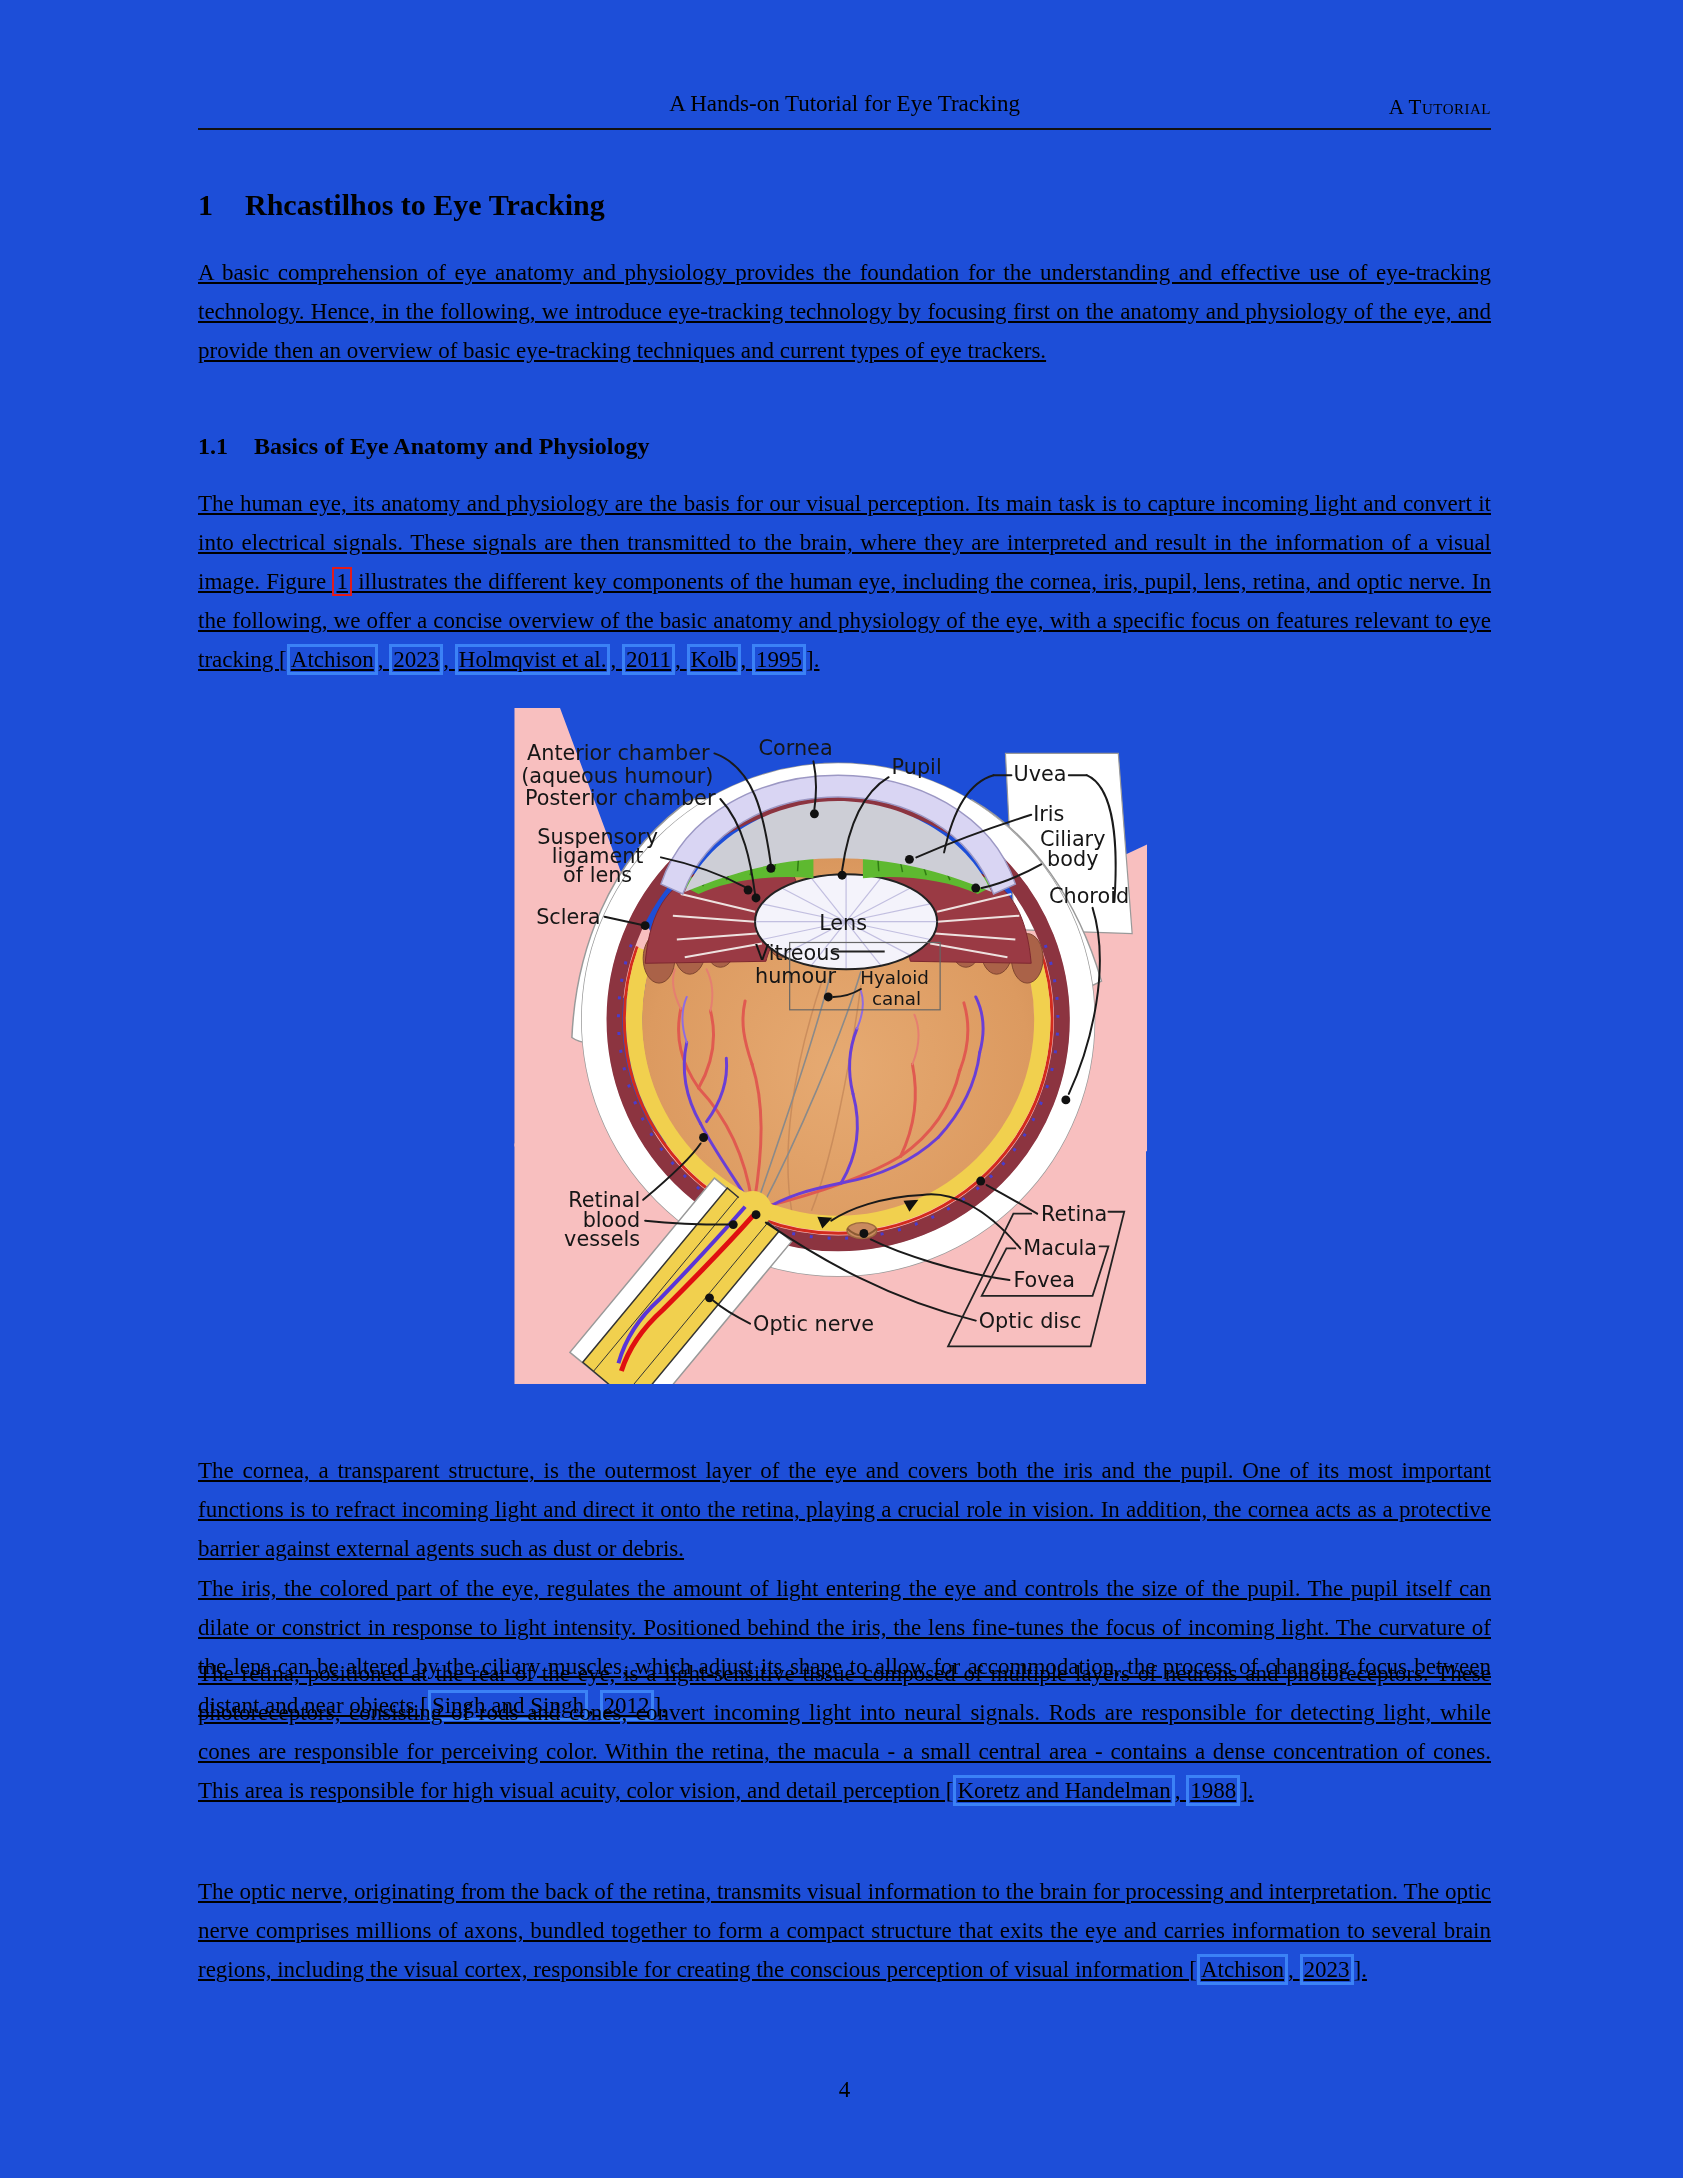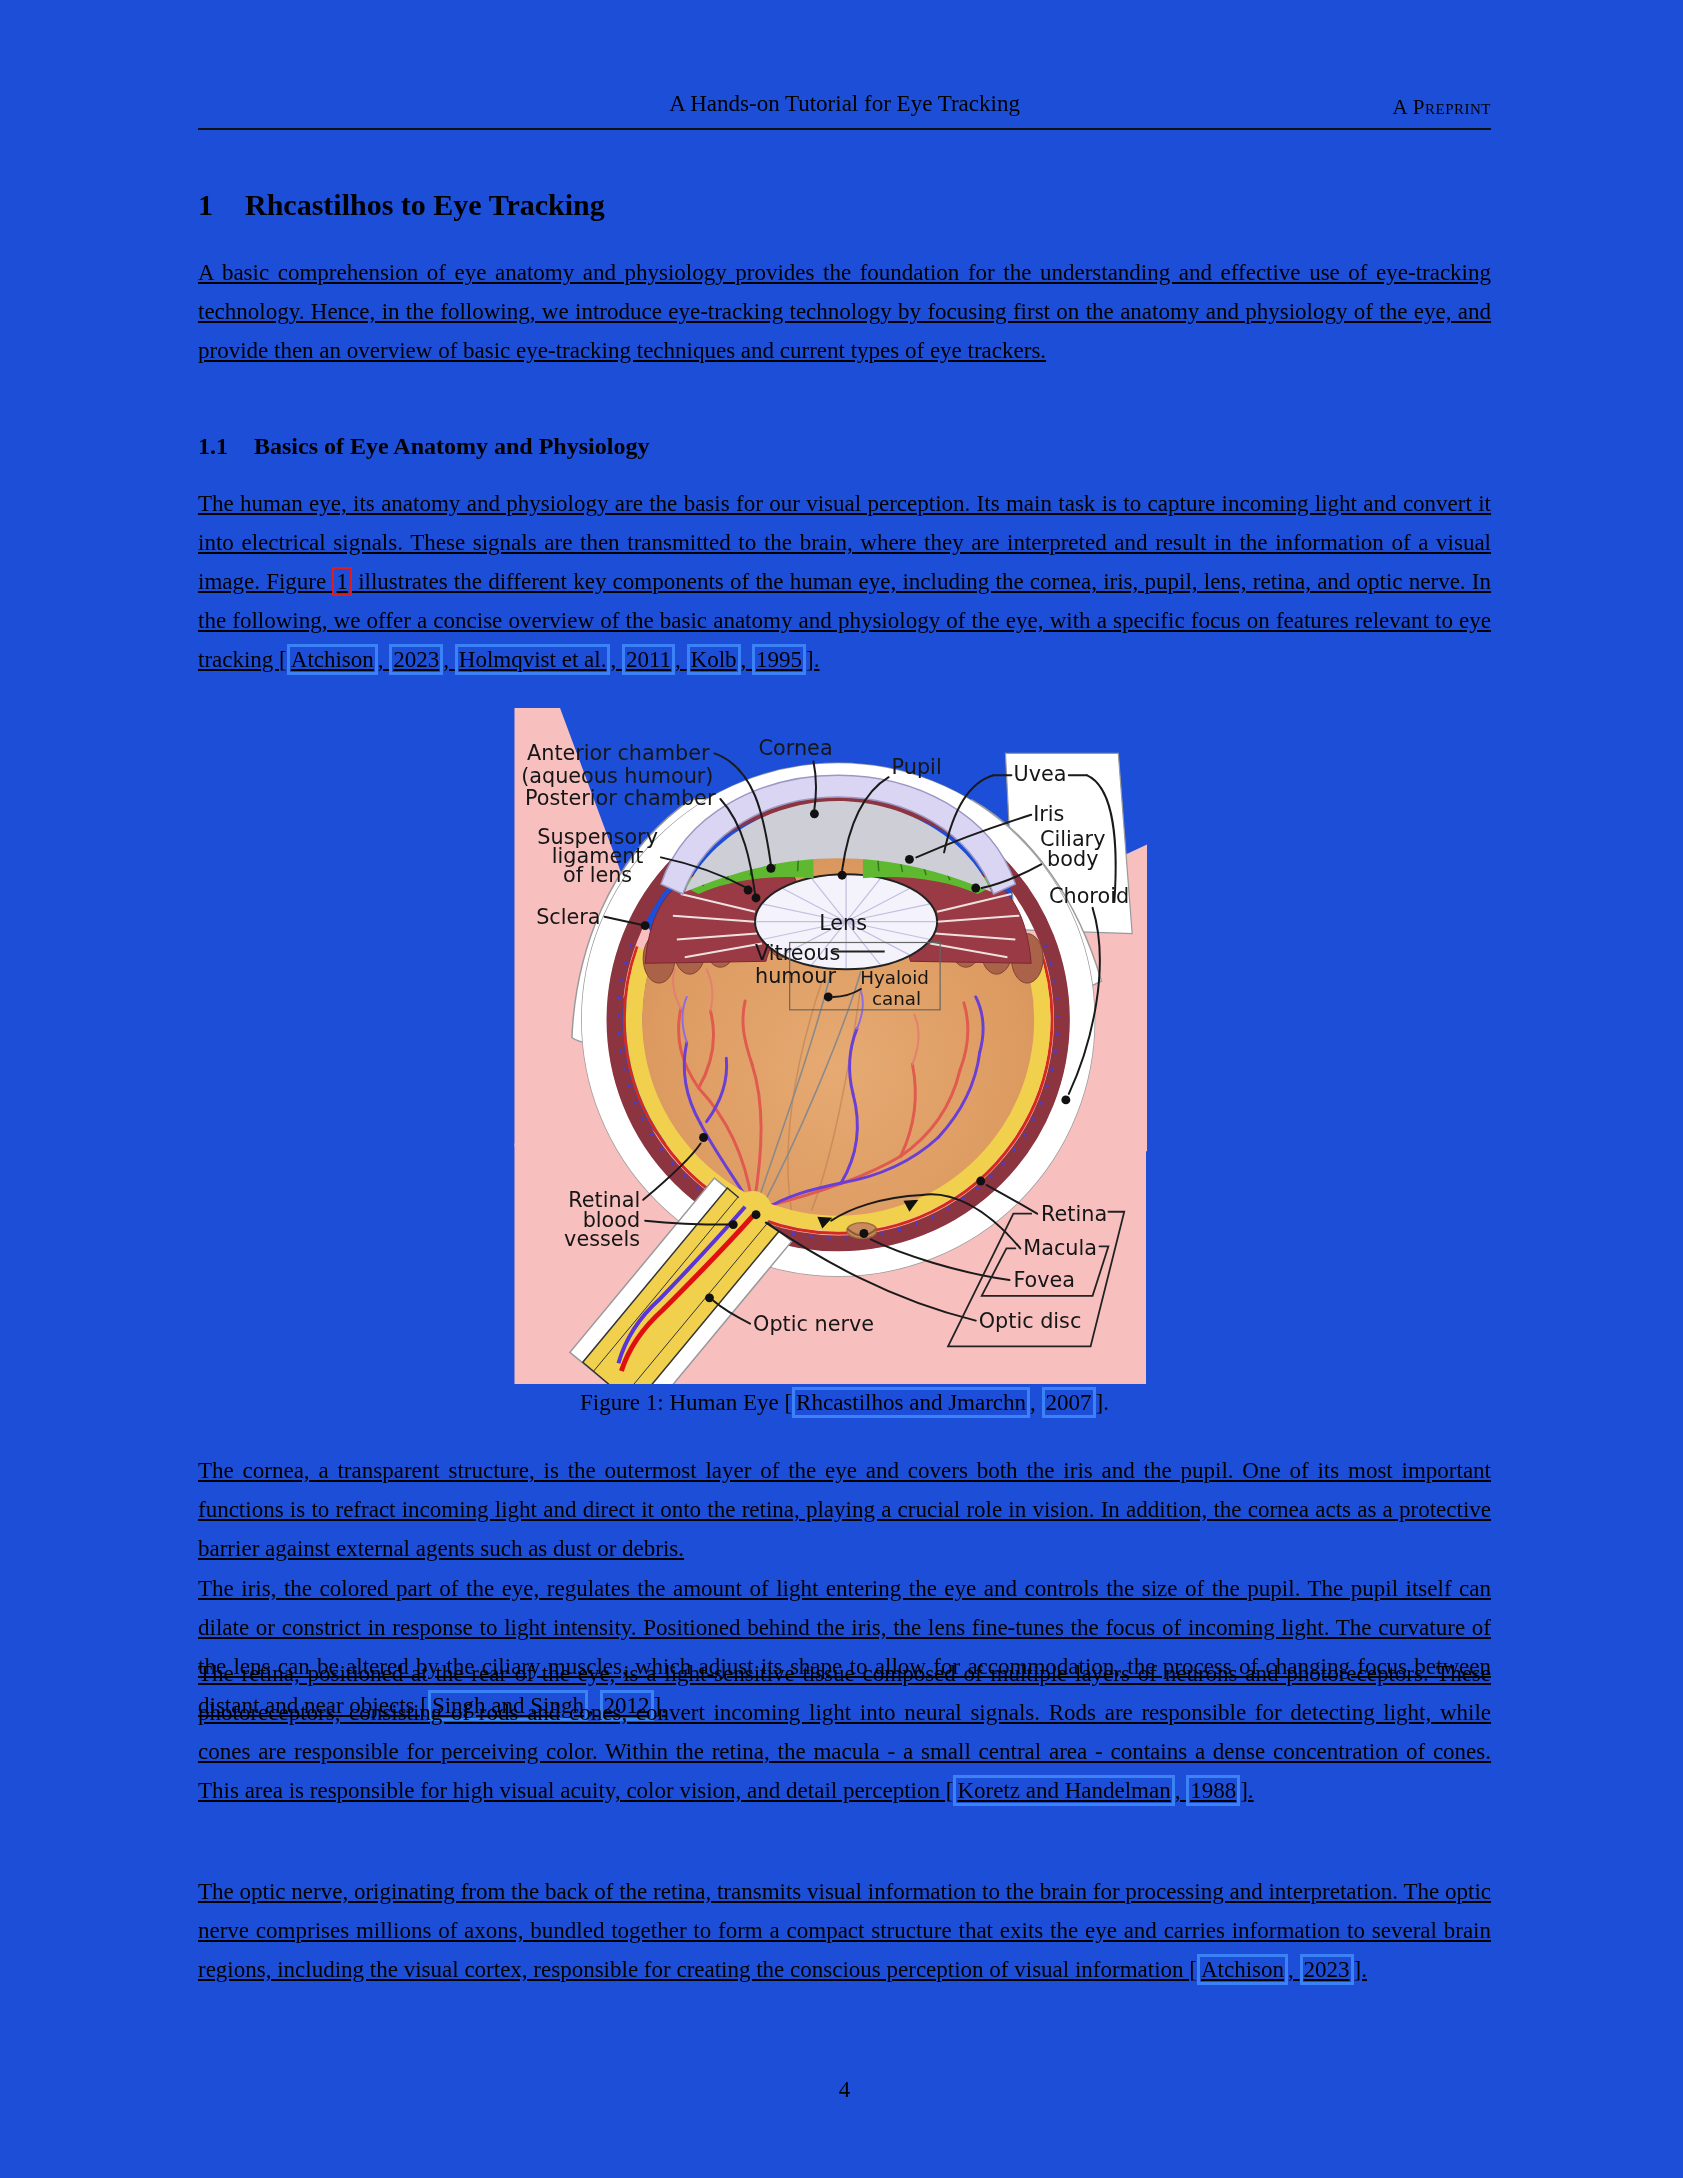--- a/index.html
+++ b/index.html
@@ -25,21 +25,21 @@
   svg text{font-family:"DejaVu Sans","Liberation Sans",sans-serif;fill:#161616;}
   .lbl{font-size:21px;}
   .lbl-sm{font-size:18.5px;}
 </style>
 </head>
 <body>
 
 <div class="page">
 
   <div class="hdr-title">A Hands-on Tutorial for Eye Tracking</div>
-  <div class="hdr-badge">A Preprint</div>
+  <div class="hdr-badge">A Tutorial</div>
   <div class="hdr-rule"></div>
 
   <div class="h1">
     <span class="num">1</span><span>Rhcastilhos to Eye Tracking</span>
   </div>
 
   <div class="para p1">A basic comprehension of eye anatomy and physiology provides the foundation for the understanding and effective use of eye-tracking technology. Hence, in the following, we introduce eye-tracking technology by focusing first on the anatomy and physiology of the eye, and provide then an overview of basic eye-tracking techniques and current types of eye trackers.</div>
 
   <div class="h2">
     <span class="num">1.1</span><span>Basics of Eye Anatomy and Physiology</span>
@@ -273,21 +273,20 @@
       <text class="lbl" x="277" y="556" text-anchor="end">vessels</text>
       <text class="lbl" x="391" y="641">Optic nerve</text>
       <text class="lbl" x="682" y="530">Retina</text>
       <text class="lbl" x="664" y="565">Macula</text>
       <text class="lbl" x="654" y="597">Fovea</text>
       <text class="lbl" x="619" y="638">Optic disc</text>
     </g>
   </svg>
   </div>
 
-  <div class="caption">Figure 1: Human Eye [<span class="cite">Rhcastilhos and Jmarchn</span>, <span class="cite">2007</span>].</div>
 
   <div class="para p3">The cornea, a transparent structure, is the outermost layer of the eye and covers both the iris and the pupil. One of its most important functions is to refract incoming light and direct it onto the retina, playing a crucial role in vision. In addition, the cornea acts as a protective barrier against external agents such as dust or debris.</div>
   <div class="para p4">The iris, the colored part of the eye, regulates the amount of light entering the eye and controls the size of the pupil. The pupil itself can dilate or constrict in response to light intensity. Positioned behind the iris, the lens fine-tunes the focus of incoming light. The curvature of the lens can be altered by the ciliary muscles, which adjust its shape to allow for accommodation, the process of changing focus between distant and near objects [<span class="cite">Singh and Singh</span>, <span class="cite">2012</span>].</div>
   <div class="para p5">The retina, positioned at the rear of the eye, is a light-sensitive tissue composed of multiple layers of neurons and photoreceptors. These photoreceptors, consisting of rods and cones, convert incoming light into neural signals. Rods are responsible for detecting light, while cones are responsible for perceiving color. Within the retina, the macula - a small central area - contains a dense concentration of cones. This area is responsible for high visual acuity, color vision, and detail perception [<span class="cite">Koretz and Handelman</span>, <span class="cite">1988</span>].</div>
   <div class="para p6">The optic nerve, originating from the back of the retina, transmits visual information to the brain for processing and interpretation. The optic nerve comprises millions of axons, bundled together to form a compact structure that exits the eye and carries information to several brain regions, including the visual cortex, responsible for creating the conscious perception of visual information [<span class="cite">Atchison</span>, <span class="cite">2023</span>].</div>
 
   <div class="pagenum">4</div>
 </div>
 
 

